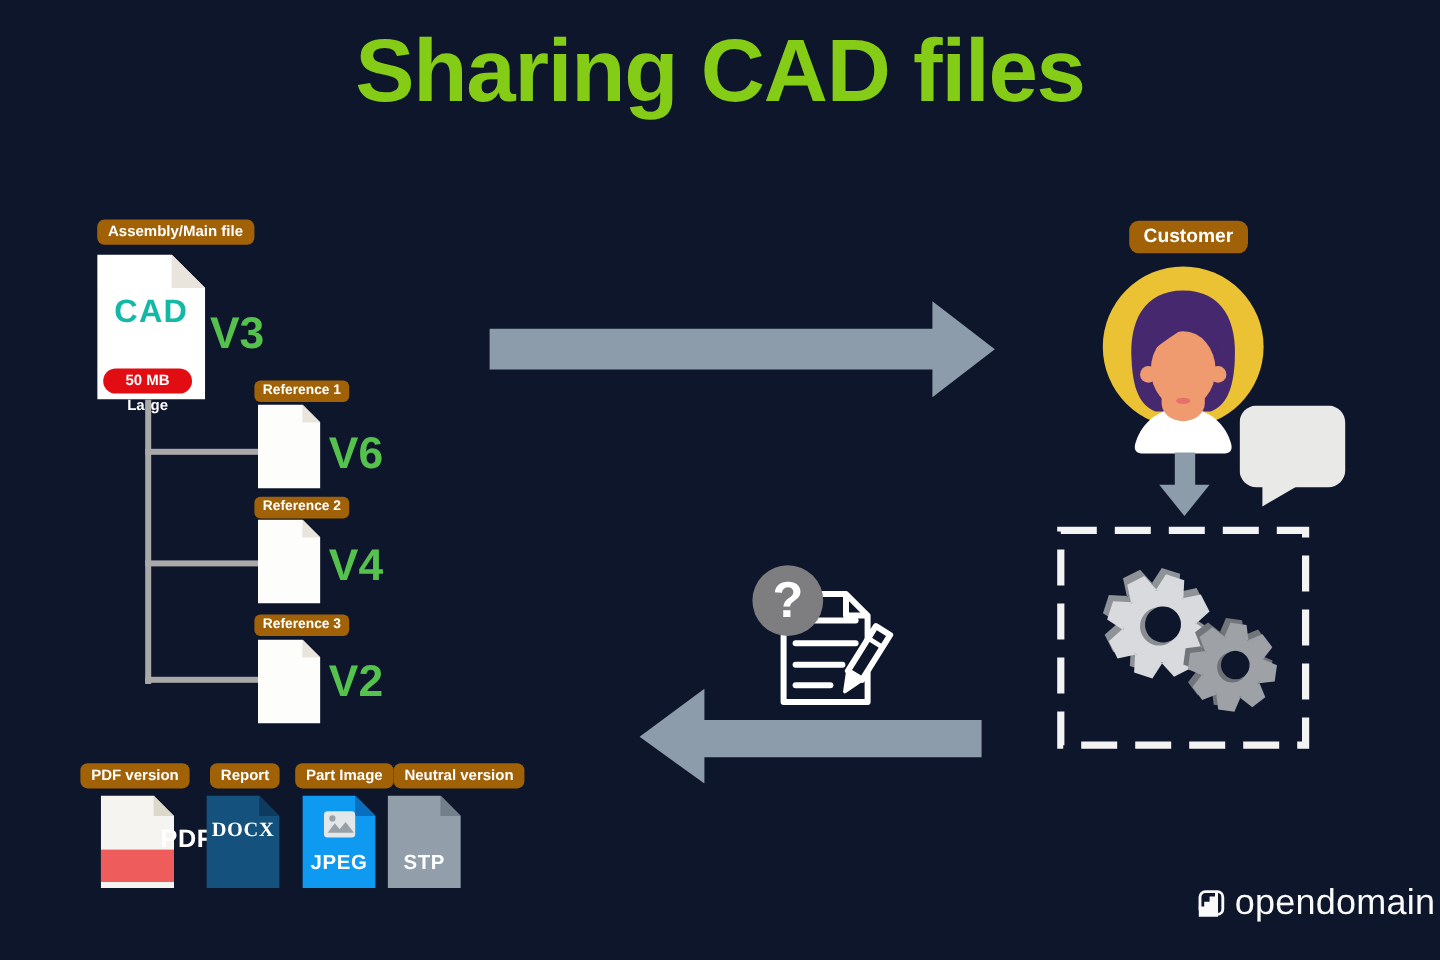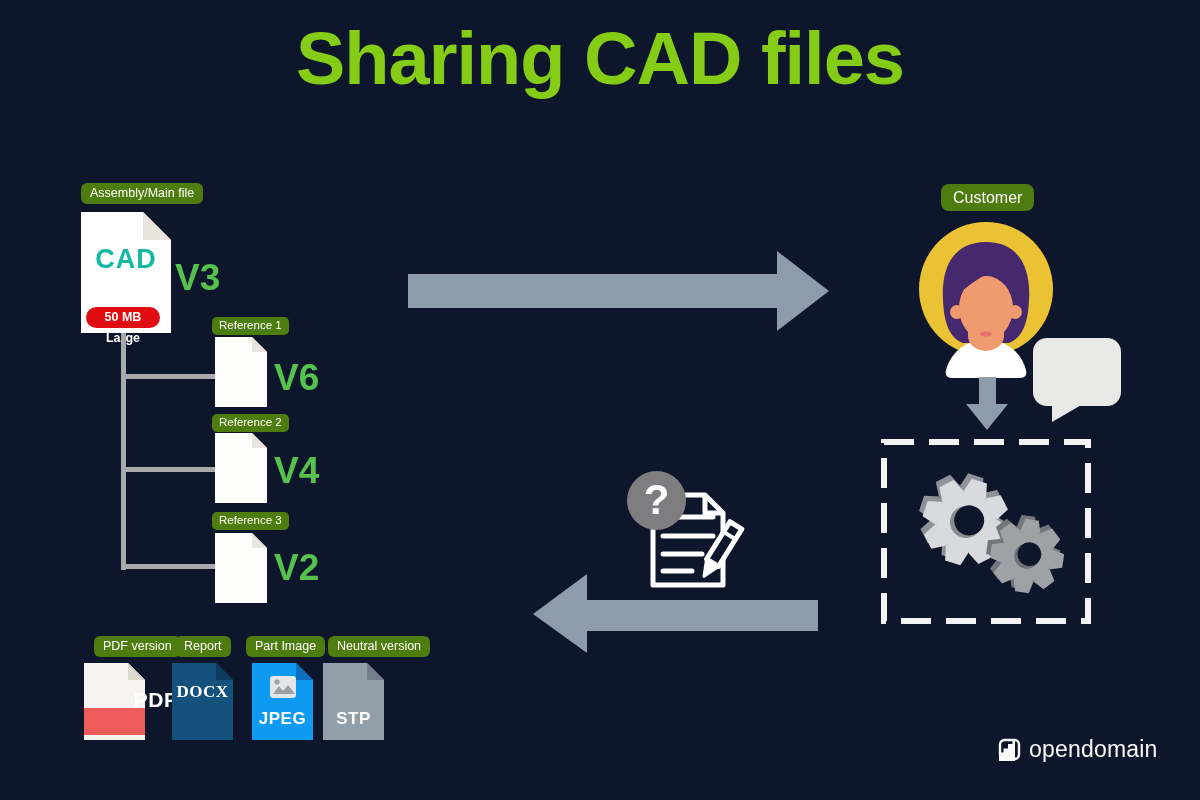--- a/index.html
+++ b/index.html
@@ -1,21 +1,21 @@
 <!DOCTYPE html>
 <html><head>
 <meta charset="utf-8">
 <style>
   html,body{margin:0;padding:0;}
   body{background:#0e162b;font-family:"Liberation Sans",sans-serif;}
   #stage{position:relative;width:1200px;height:800px;background:#0e162b;overflow:hidden;}
 
   .abs{position:absolute;}
   .badge{
-    position:absolute;background:#4d7c0f;color:#fff;font-weight:normal;
+    position:absolute;background:#a16207;color:#fff;font-weight:bold;
     border-radius:6px;padding:3px 9px;white-space:nowrap;line-height:1.2;text-align:right;
   }
   .badge.sm{font-size:11.5px;padding:2px 7px;border-radius:5px;}
   .badge.md{font-size:12.5px;}
   .badge.lg{font-size:16px;padding:4px 12px;border-radius:8px;}
 
   #title{
     position:absolute;left:0;top:16px;width:1200px;text-align:center;
     color:#84cc16;font-size:74px;font-weight:bold;letter-spacing:-1px;
     font-family:"Liberation Sans","DejaVu Sans",sans-serif;
@@ -29,21 +29,21 @@
 
   #cad-text{position:absolute;left:81px;top:244px;width:90px;text-align:center;
     color:#14b8a6;font-weight:bold;font-size:27px;letter-spacing:1px;}
   #size-badge{position:absolute;left:86px;top:307px;width:74px;height:21px;border-radius:11px;
     background:#e20d12;color:#fff;font-size:12.5px;font-weight:bold;text-align:center;line-height:21px;}
 
   #question-circle{position:absolute;left:627px;top:471px;width:59px;height:59px;border-radius:50%;
     background:#7e7e80;color:#fff;font-size:42px;font-weight:bold;text-align:center;line-height:58px;}
 
   #logo{position:absolute;left:998px;top:736px;display:flex;align-items:center;gap:7px;color:#fafafa;}
-  #logo .logo-text{font-size:23px;letter-spacing:.2px;}
+  #logo .logo-text{font-size:30px;letter-spacing:.2px;}
 
   svg{display:block;}
 </style>
 </head>
 <body>
 
 <div id="stage">
 
   <div id="title">Sharing CAD files</div>
 
@@ -76,21 +76,21 @@
   </svg>
   <div class="vlabel" style="left:274px;top:452px;">V4</div>
 
   <div class="badge sm" style="left:212px;top:512px;">Reference 3</div>
   <svg class="abs" style="left:215px;top:533px;" width="52" height="70" viewBox="0 0 52 70">
     <path d="M0,0 H37 L52,15 V70 H0 Z" fill="#fdfdfc"></path>
       <path d="M37,0 V15 H52 Z" fill="#e9e5dc"></path>
   </svg>
   <div class="vlabel" style="left:274px;top:549px;">V2</div>
 
-  <div class="badge md" style="left:94px;top:636px;">PDF version</div>
+  <div class="badge md" style="left:67px;top:636px;">PDF version</div>
   <div class="badge md" style="left:175px;top:636px;">Report</div>
   <div class="badge md" style="left:246px;top:636px;">Part Image</div>
   <div class="badge md" style="left:328px;top:636px;">Neutral version</div>
 
   <svg class="abs" style="left:84px;top:663px;" width="61" height="77" viewBox="0 0 61 77">
     <path d="M0,0 H44 L61,17 V77 H0 Z" fill="#f6f4f0"></path>
     <path d="M44,0 V17 H61 Z" fill="#ddd8cc"></path>
     <rect x="0" y="45" width="61" height="27" fill="#ee5c5c"></rect>
   </svg>
   <div class="fmt-text" style="left:84px;top:648px;width:61px;top:688px;font-size:21px;padding-left:41px;">PDF</div>

